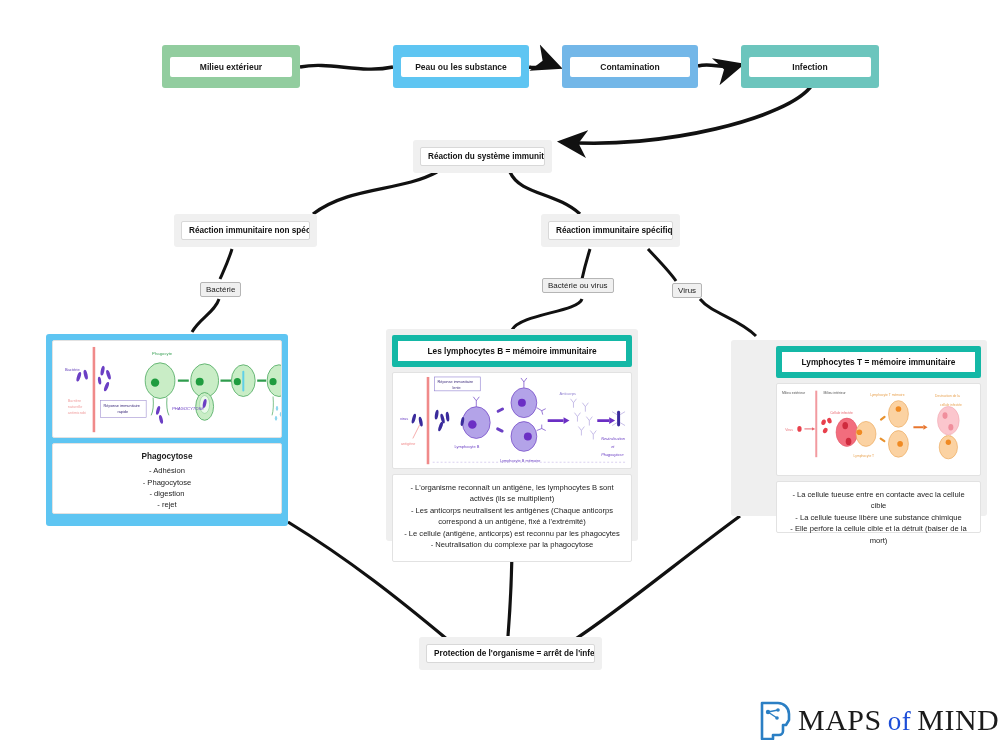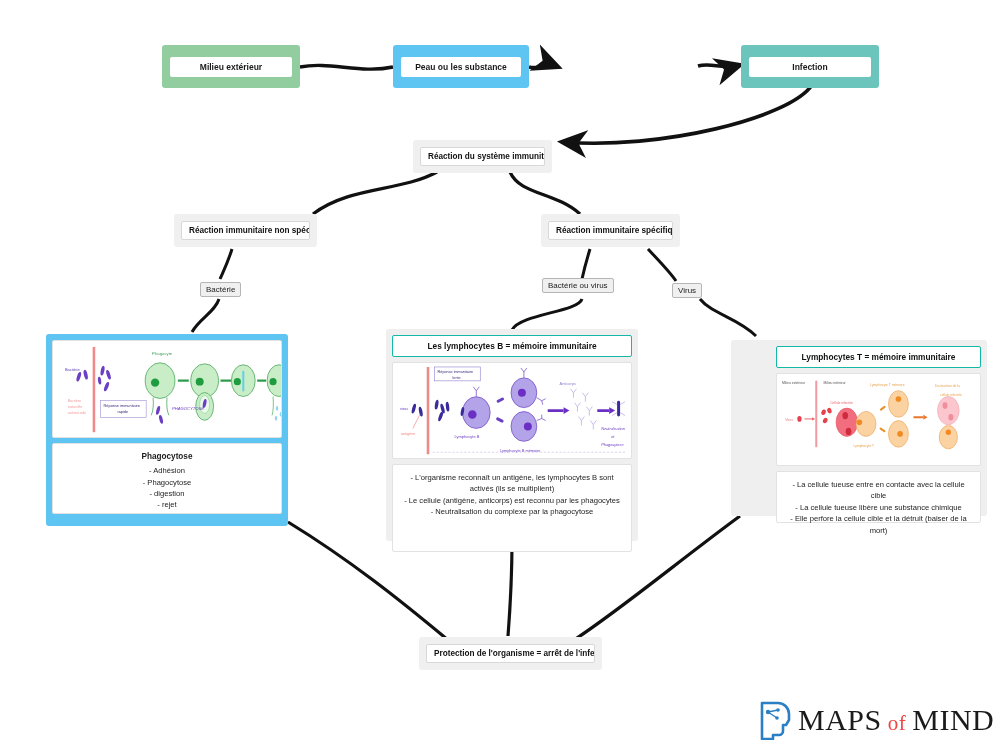--- a/index.html
+++ b/index.html
@@ -63,21 +63,21 @@
     color: #222;
     padding: 2px 5px;
     white-space: nowrap;
   }
 
   
   .panel { position: absolute; border-radius: 3px; }
   .panel.grey { background: #efefef; padding: 6px; }
   .panel.blue { background: #5ec5f2; padding: 6px; }
   .panel .ptitle {
-    background: #ffffff; border: 1px solid #14b8a6; border-radius: 2px;
+    background: #ffffff; border: 6px solid #14b8a6; border-radius: 2px;
     font-size: 8.3px; font-weight: bold; color: #111;
     padding: 5px 8px; margin-bottom: 5px; white-space: nowrap; overflow: hidden;
   }
   .panel .pfigure {
     background: #ffffff; border: 1px solid #e2e2e2; border-radius: 2px;
     position: relative; overflow: hidden;
   }
   .panel .pbody {
     background: #ffffff; border: 1px solid #e2e2e2; border-radius: 2px;
     margin-top: 5px; padding: 7px 8px;
@@ -85,21 +85,21 @@
   .panel .pbody .bt { font-size: 7.6px; color: #1c1c1c; line-height: 1.5; }
   .panel .pbody .bt.hd { font-weight: bold; font-size: 8.2px; margin-bottom: 2px; }
 
   
   .fig { position: absolute; inset: 0; }
   .fig text { font-family: "Liberation Sans", sans-serif; }
 
   
   #logo { position: absolute; left: 757px; top: 700px; display: flex; align-items: center; gap: 7px; }
   #logo .word { font-family: "Liberation Serif", serif; font-size: 30px; letter-spacing: .5px; color: #1b1b1b; }
-  #logo .word .of { color: #ef4444; font-size: 21px; font-style: normal; }
+  #logo .word .of { color: #1d4ed8; font-size: 27px; font-style: normal; }
 </style>
 </head>
 <body>
 
 <div id="canvas">
 
   <svg class="edges" viewBox="0 0 1000 747">
     <defs>
       <marker id="ah" markerWidth="9" markerHeight="9" refX="7" refY="4.5" orient="auto">
         <path d="M0,0.6 L8.4,4.5 L0,8.4 L2.4,4.5 Z" fill="#111"></path>
@@ -130,20 +130,23 @@
   </svg>
 
   <div class="flowbox" style="left:162px; top:45px; width:138px; height:43px; background:#92cd9f;">
     <div class="inner">Milieu extérieur</div>
   </div>
 
   <div class="flowbox" style="left:393px; top:45px; width:136px; height:43px; background:#5ec5f2;">
     <div class="inner">Peau ou les substance</div>
   </div>
 
+  <div class="flowbox" style="left:562px; top:45px; width:136px; height:43px; background:#73b7e8;">
+    <div class="inner">Contamination</div>
+  </div>
 
   <div class="flowbox" style="left:741px; top:45px; width:138px; height:43px; background:#6cc5bd;">
     <div class="inner">Infection</div>
   </div>
 
   <div class="greynode" style="left:413px; top:140px; width:139px; height:33px;">
     <div class="inner">Réaction du système immunitai</div>
   </div>
 
   <div class="greynode" style="left:174px; top:214px; width:143px; height:33px;">
@@ -301,20 +304,21 @@
           </g>
         </g>
         <text x="210" y="68" font-size="3.9" fill="#6b3fc4" font-style="italic">Neutralisation</text>
         <text x="220" y="76" font-size="3.9" fill="#6b3fc4" font-style="italic">et</text>
         <text x="210" y="84" font-size="3.9" fill="#6b3fc4" font-style="italic">Phagocytose</text>
         <path d="M40,90 L236,90" stroke="#c9bde8" stroke-width="0.7" stroke-dasharray="2 2"></path>
       </svg>
     </div>
     <div class="pbody" style="height:88px;">
       <div class="bt">- L'organisme reconnaît un antigène, les lymphocytes B sont activés (ils se multiplient)</div>
+      <div class="bt">- Les anticorps neutralisent les antigènes (Chaque anticorps correspond à un antigène, fixé à l'extrémité)</div>
       <div class="bt">- Le cellule (antigène, anticorps) est reconnu par les phagocytes</div>
       <div class="bt">- Neutralisation du complexe par la phagocytose</div>
     </div>
   </div>
 
   <div class="panel grey" style="left:731px; top:340px; width:256px; height:176px;padding-left:45px;">
     <div class="ptitle">Lymphocytes T = mémoire immunitaire</div>
     <div class="pfigure" style="height:93px;">
       <svg class="fig" viewBox="0 0 244 93">
         <rect x="46" y="8" width="2.4" height="80" fill="#f29aa0"></rect>

